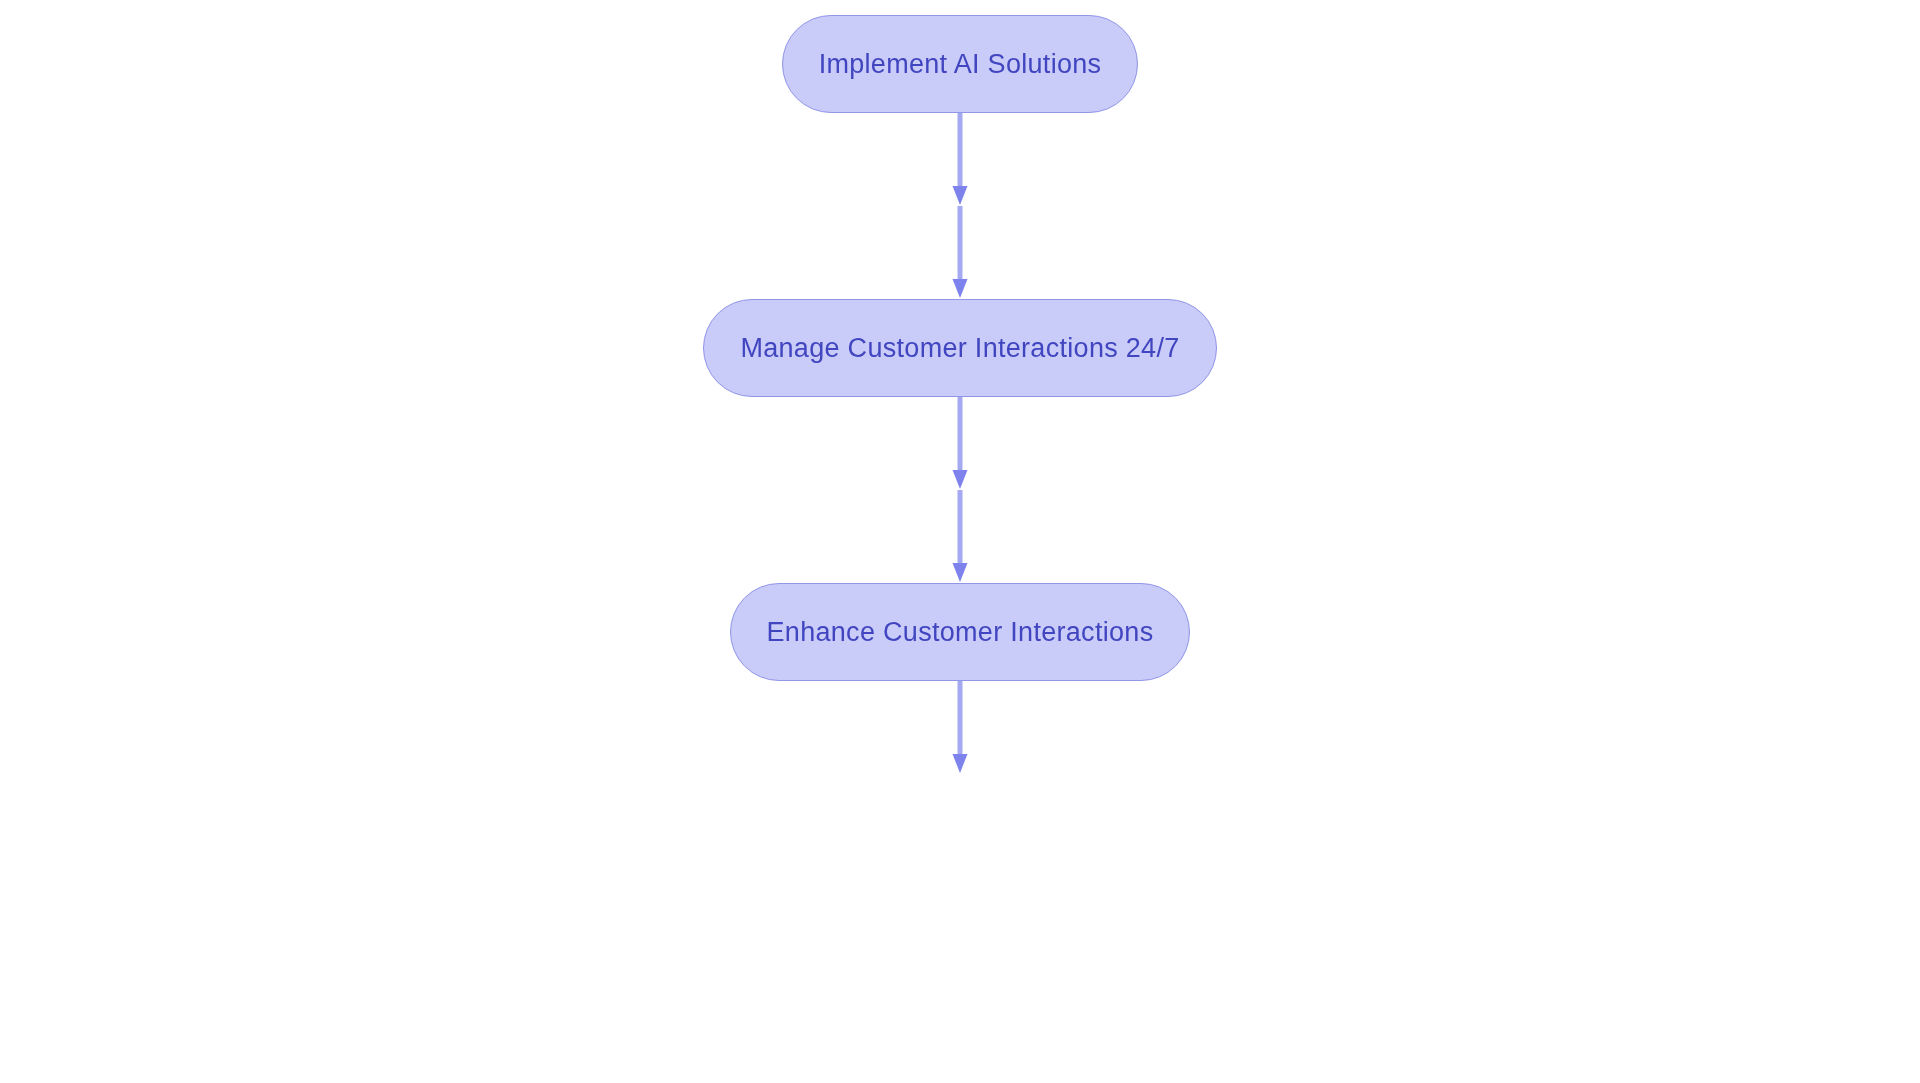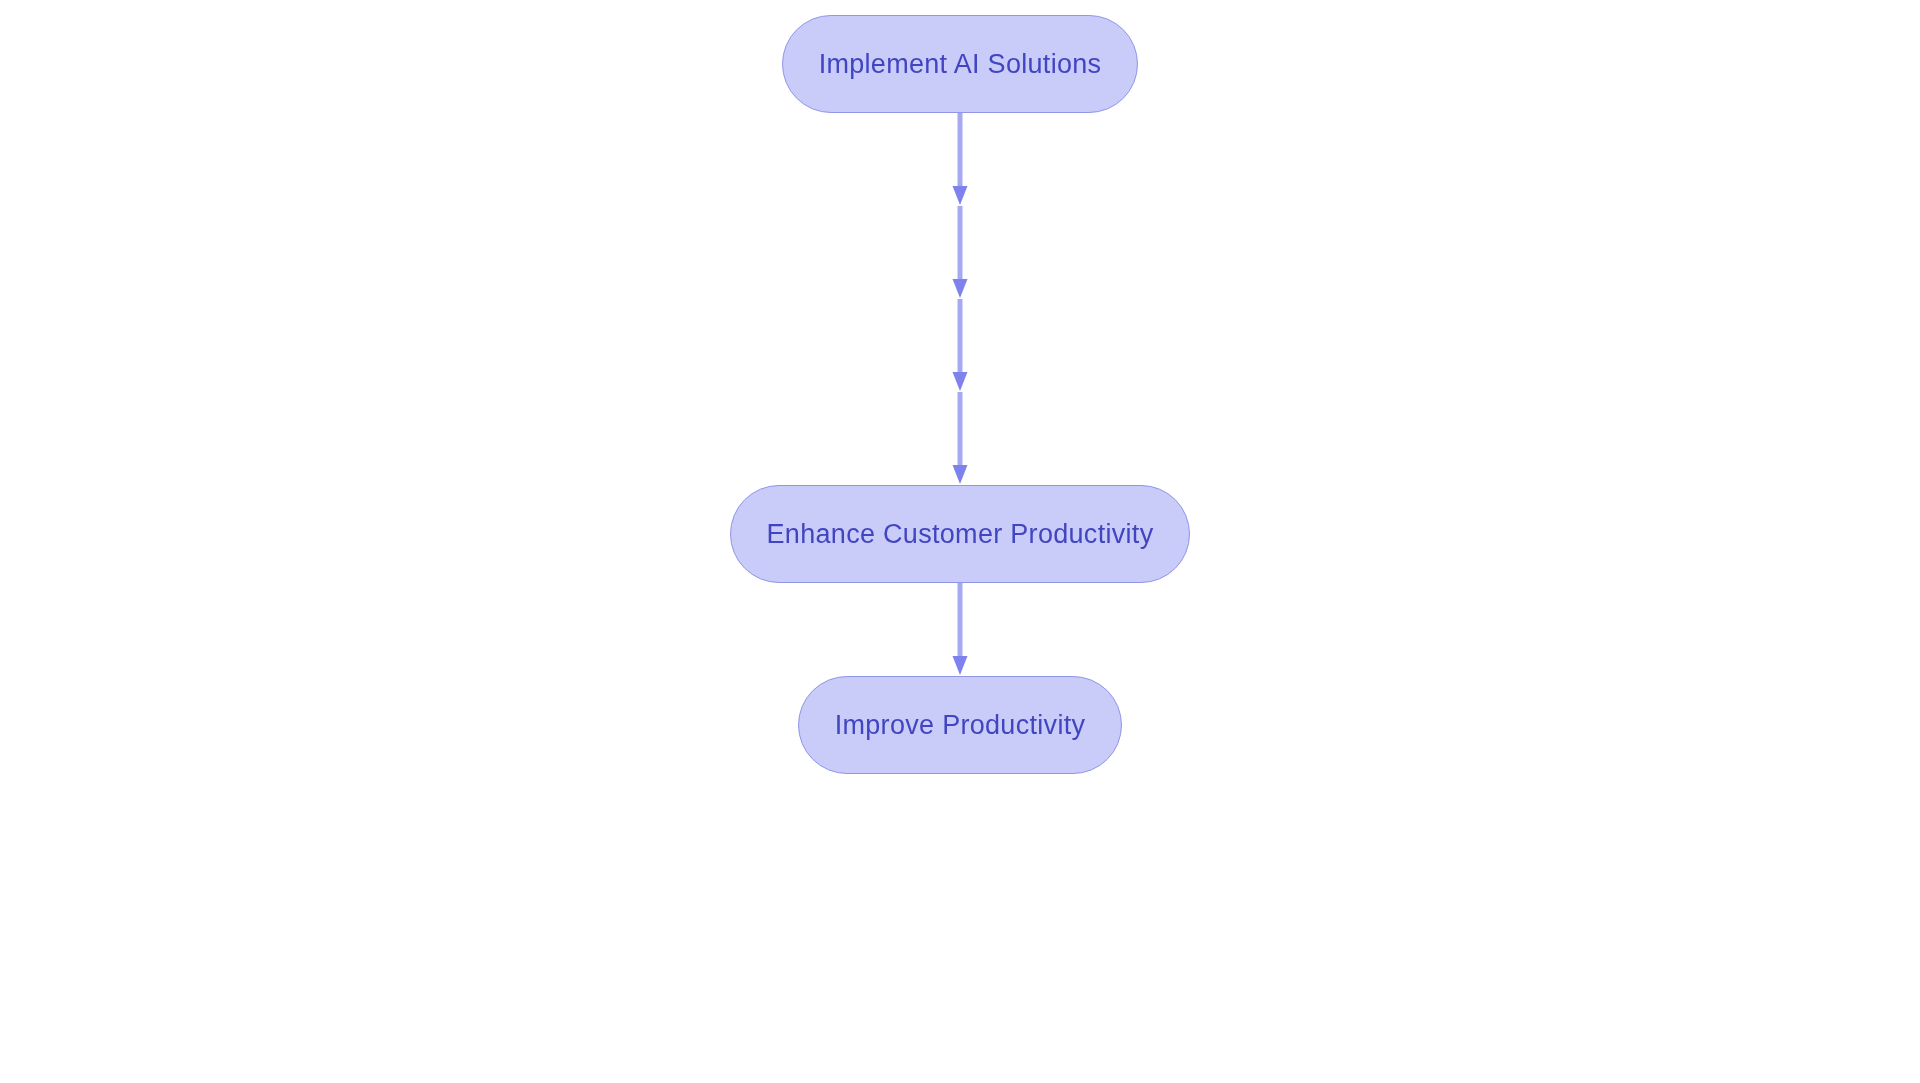--- a/index.html
+++ b/index.html
@@ -67,38 +67,38 @@
     <line x1="13" y1="0" x2="13" y2="74"></line>
     <polygon points="5.5,73 20.5,73 13,92"></polygon>
   </svg>
 
 
   <svg class="arrow" viewBox="0 0 26 93">
     <line x1="13" y1="0" x2="13" y2="74"></line>
     <polygon points="5.5,73 20.5,73 13,92"></polygon>
   </svg>
 
+  <div class="node">
+    <span class="node-label">Manage Customer Interactions 24/7</span>
+  </div>
 
   <svg class="arrow" viewBox="0 0 26 93">
     <line x1="13" y1="0" x2="13" y2="74"></line>
     <polygon points="5.5,73 20.5,73 13,92"></polygon>
   </svg>
 
 
   <svg class="arrow" viewBox="0 0 26 93">
     <line x1="13" y1="0" x2="13" y2="74"></line>
     <polygon points="5.5,73 20.5,73 13,92"></polygon>
   </svg>
 
   <div class="node">
-    <span class="node-label">Enhance Customer Productivity</span>
+    <span class="node-label">Enhance Customer Interactions</span>
   </div>
 
   <svg class="arrow" viewBox="0 0 26 93">
     <line x1="13" y1="0" x2="13" y2="74"></line>
     <polygon points="5.5,73 20.5,73 13,92"></polygon>
   </svg>
 
-  <div class="node">
-    <span class="node-label">Improve Productivity</span>
-  </div>
 
 </div>
 
 </body></html>

